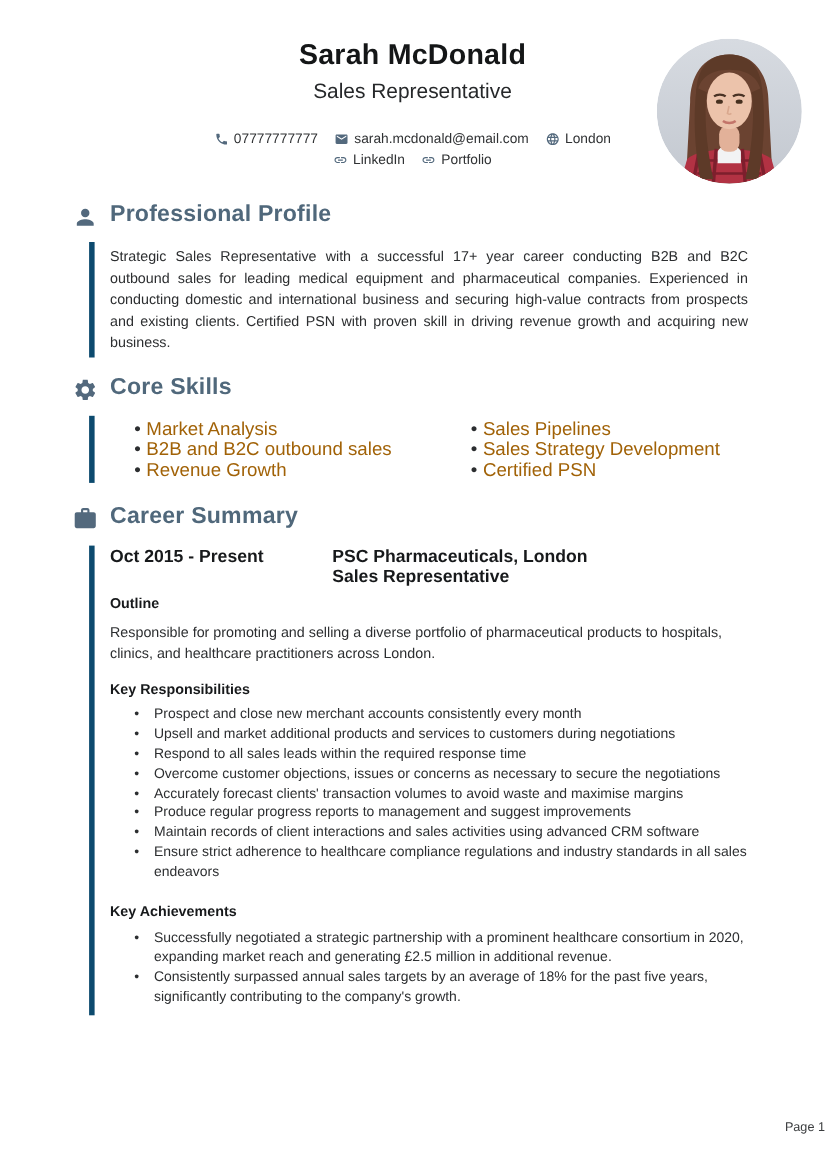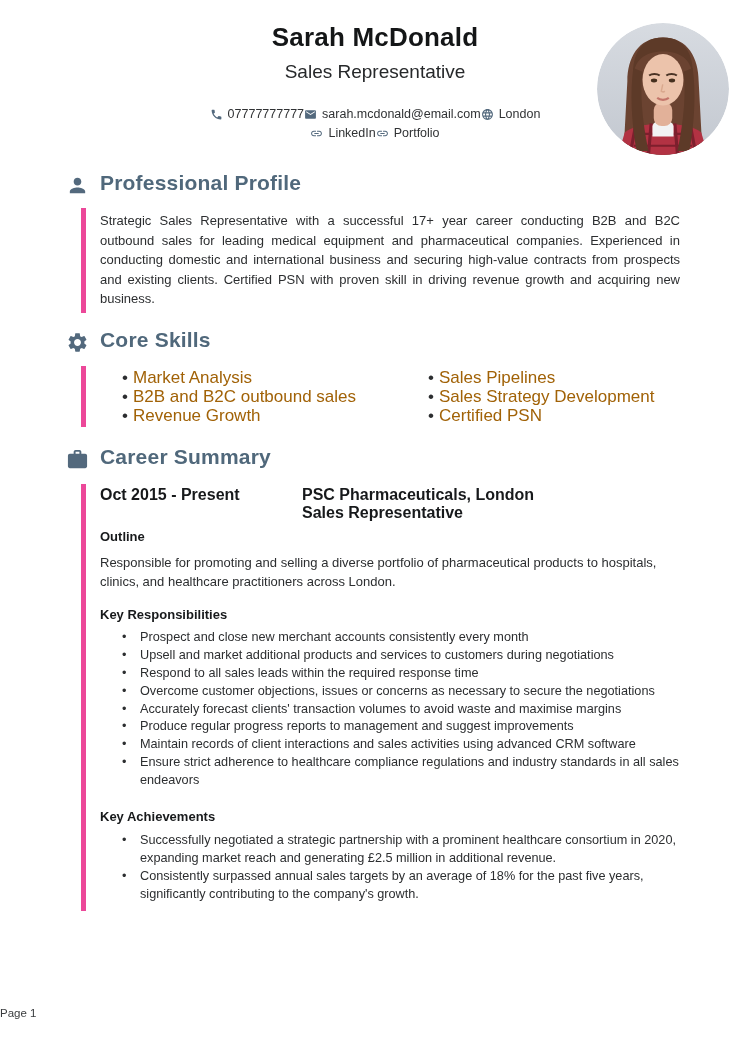--- a/index.html
+++ b/index.html
@@ -7,42 +7,42 @@
   body {
     width:750px; height:1061px;
     font-family:"Liberation Sans", sans-serif;
     color:#2d2f31;
     position:relative;
     overflow:hidden;
   }
   .page { position:relative; width:750px; height:1061px; background:#fff; }
 
   
-  .header { padding-top:22px; text-align:center; }
+  .header { padding-top:22px; text-align:center;margin-top:12px; }
   .name { font-size:26px; line-height:30px; font-weight:700; color:#141617; letter-spacing:.2px; }
   .job-title { margin-top:9px; font-size:19px; line-height:22px; font-weight:400; color:#26282a; }
   .contact-rows { margin-top:22px; }
-  .contact-row { display:flex; justify-content:center; align-items:center; line-height:19px; }
+  .contact-row { display:flex; justify-content:center; align-items:center; gap:15px; line-height:19px; }
   .contact-item { display:inline-flex; align-items:center; gap:5px; font-size:12.5px; color:#303234; }
   .contact-item svg { width:13px; height:13px; fill:#53697d; flex:none; }
 
   .avatar {
     position:absolute; top:23px; right:21px;
     width:132px; height:132px; border-radius:50%; overflow:hidden;
   }
   .avatar svg { display:block; width:100%; height:100%; }
 
   
   .section-heading { margin-left:66px; margin-top:0; display:flex; align-items:flex-end; gap:11px; color:#50687b; }
   .section-heading svg { width:23px; height:23px; fill:#53697d; flex:none; }
   .section-heading .sec-title { font-size:21px; line-height:28px; font-weight:700; letter-spacing:.2px; }
 
   .block {
     margin-left:81px; margin-right:70px;
-    border-left:5px solid #ec4899;
+    border-left:5px solid #0c4a6e;
     padding-left:14px;
   }
 
   .sec-profile { margin-top:26px; }
   .block-profile { margin-top:11px; padding-top:3px; padding-bottom:4px; }
   .profile-text { font-size:13px; line-height:19.5px; text-align:justify; color:#2c2e30; }
 
   .sec-skills { margin-top:13px; }
   .block-skills { margin-top:12px; padding-top:2px; padding-bottom:2px; display:flex; }
   .skill-col { list-style:none; }
@@ -62,21 +62,21 @@
   .outline-text { margin-top:8px; font-size:13px; line-height:19px; color:#2c2e30; }
 
   .resp-head { margin-top:16px; }
   .bullet-list { list-style:none; margin-top:6px; }
   .bullet-list li { position:relative; padding-left:40px; font-size:12.7px; line-height:17.8px; color:#2c2e30; }
   .bullet-list li::before { content:"•"; position:absolute; left:22px; }
   .ach-head { margin-top:19px; }
   .ach-list li { line-height:18px; }
 
   
-  .footer { position:absolute; bottom:42px; left:0; right:0; text-align:left; font-size:11.5px; color:#3a3c3e; }
+  .footer { position:absolute; bottom:42px; left:0; right:0; text-align:right; font-size:11.5px; color:#3a3c3e; }
 </style>
 </head>
 <body>
 
 <div class="page">
 
   <div class="avatar">
     <svg viewBox="0 0 100 100">
       <defs>
         <clipPath id="avclip">

